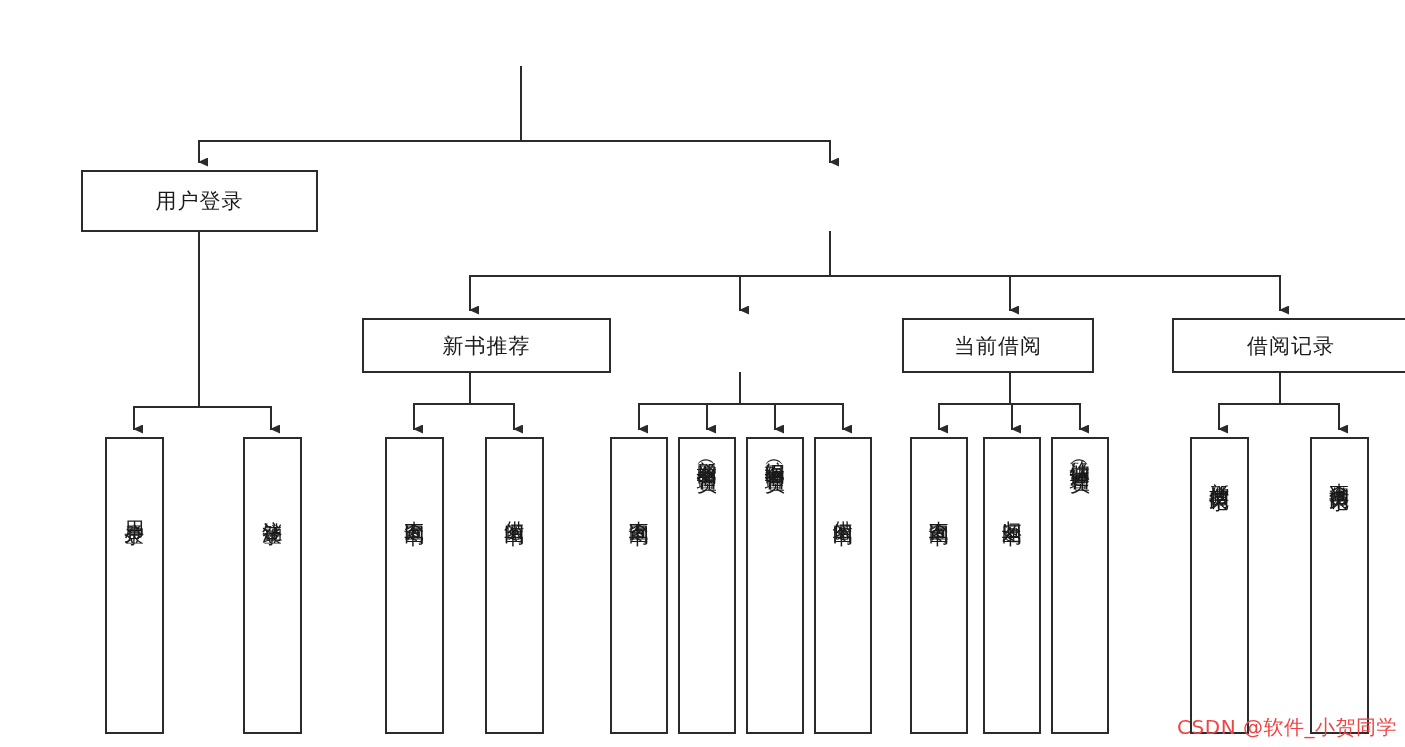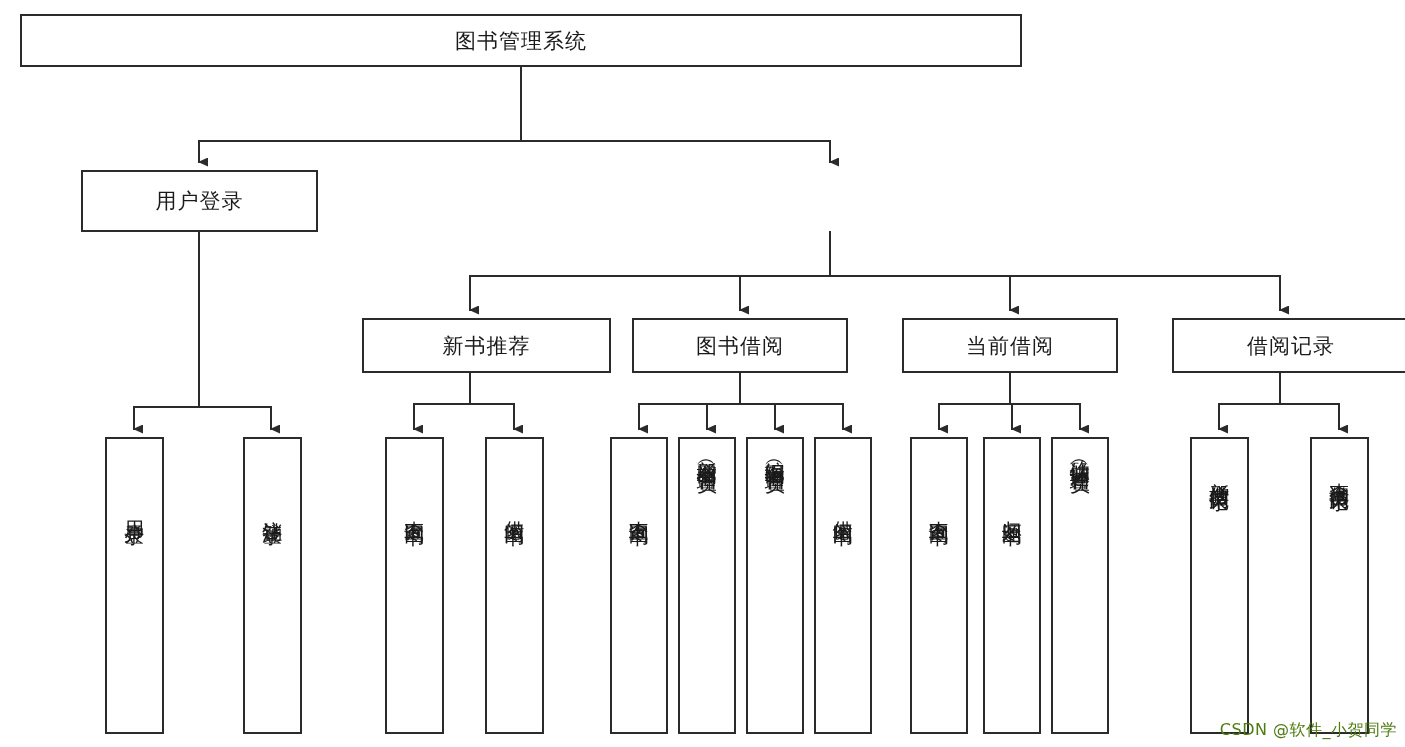--- a/index.html
+++ b/index.html
@@ -53,22 +53,22 @@
     white-space: nowrap;
     display: block;
   }
   .h-text {
     white-space: nowrap;
   }
   .watermark {
     position: absolute;
     right: 8px;
     bottom: 6px;
-    font-size: 16px;
-    color: #4d7c0f;
+    font-size: 20px;
+    color: #ef4444;
     white-space: nowrap;
     letter-spacing: 0.5px;
   }
 </style>
 </head>
 <body>
 
 <div id="canvas">
 
   <svg class="svg-layer" viewBox="0 0 1405 747" xmlns="http://www.w3.org/2000/svg">
@@ -118,35 +118,29 @@
       <path d="M1012,404 L1012,429" marker-end="url(#arrowhead)"></path>
       <path d="M1080,404 L1080,429" marker-end="url(#arrowhead)"></path>
 
       <path d="M1280,373 L1280,404"></path>
       <path d="M1219,404 L1339,404"></path>
       <path d="M1219,404 L1219,429" marker-end="url(#arrowhead)"></path>
       <path d="M1339,404 L1339,429" marker-end="url(#arrowhead)"></path>
     </g>
   </svg>
 
-  <div class="node h-node" style="left:20px; top:14px; width:1002px; height:53px;">
-    <span class="h-text">图书管理系统</span>
-  </div>
 
   <div class="node h-node" style="left:81px; top:170px; width:237px; height:62px;">
     <span class="h-text">用户登录</span>
   </div>
 
   <div class="node h-node" style="left:362px; top:318px; width:249px; height:55px;">
     <span class="h-text">新书推荐</span>
   </div>
-  <div class="node h-node" style="left:632px; top:318px; width:216px; height:55px;">
-    <span class="h-text">图书借阅</span>
-  </div>
-  <div class="node h-node" style="left:902px; top:318px; width:216px; height:55px;">
+  <div class="node h-node" style="left:902px; top:318px; width:192px; height:55px;">
     <span class="h-text">当前借阅</span>
   </div>
   <div class="node h-node" style="left:1172px; top:318px; width:238px; height:55px;">
     <span class="h-text">借阅记录</span>
   </div>
 
   <div class="node v-node" style="left:105px; top:437px; width:59px; height:297px; padding-top:66px;">
     <span class="v-text">用户登录</span>
   </div>
   <div class="node v-node" style="left:243px; top:437px; width:59px; height:297px; padding-top:66px;">

